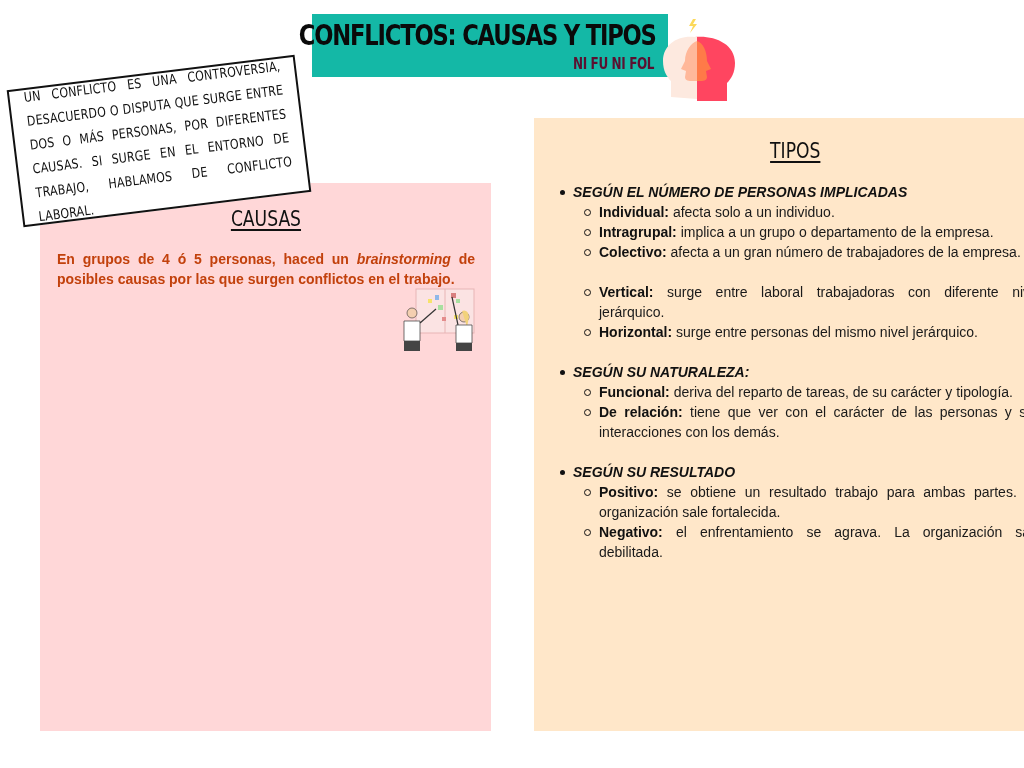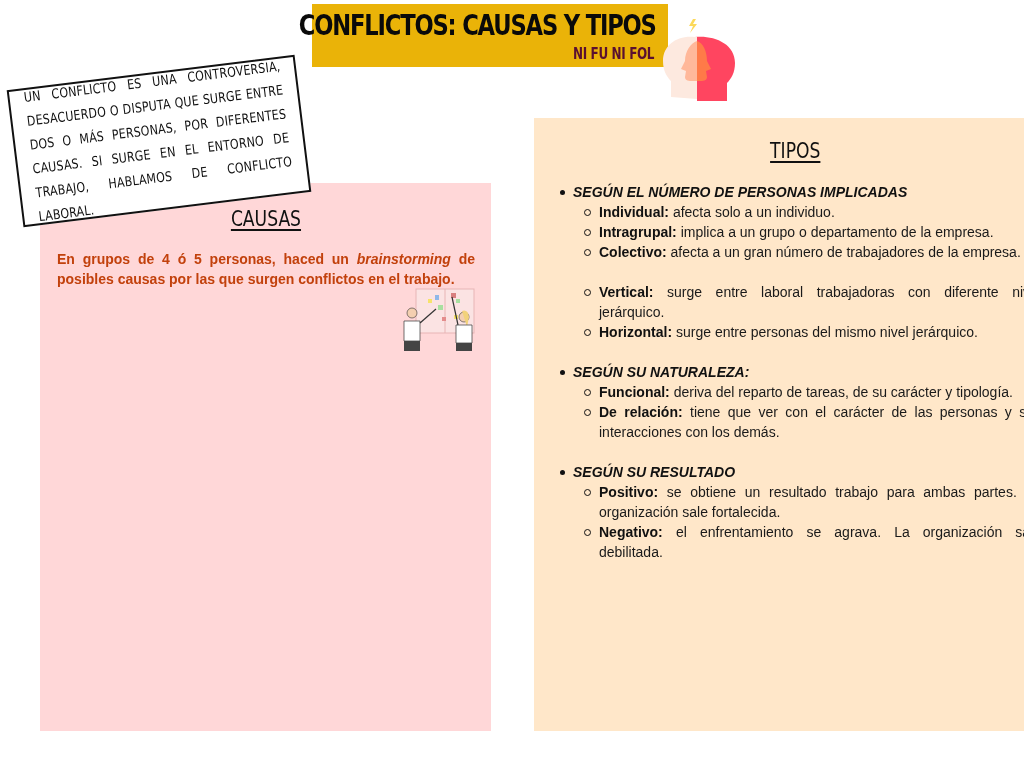--- a/index.html
+++ b/index.html
@@ -1,19 +1,19 @@
 <!DOCTYPE html>
 <html><head>
 <meta charset="utf-8">
 <style>
   html, body { margin:0; padding:0; }
   body { width:1024px; height:768px; background:#ffffff; position:relative; overflow:hidden;
          font-family:"Liberation Sans", sans-serif; color:#111; }
 
-  .title-banner { position:absolute; left:312px; top:4px; width:356px; height:63px; background:#eab308; }
+  .title-banner { position:absolute; left:312px; top:14px; width:356px; height:63px; background:#14b8a6; }
   .title-main { position:absolute; right:12px; top:4px; font-family:"DejaVu Sans", sans-serif;
                 font-weight:bold; font-size:29px; letter-spacing:-1.5px; transform:scaleX(0.78);
                 transform-origin:right top; white-space:nowrap; color:#0a0a0a; }
   .title-sub { position:absolute; right:14px; top:40px; font-family:"DejaVu Sans", sans-serif;
                font-weight:bold; font-size:16px; letter-spacing:-0.5px; transform:scaleX(0.75);
                transform-origin:right top; white-space:nowrap; color:#5a1030; }
   .heads-icon { position:absolute; left:655px; top:17px; width:86px; height:86px; }
 
   .def-box { position:absolute; left:14px; top:72px; width:290px; height:138px; background:#fff;
              border:2px solid #111; transform:rotate(-7deg); transform-origin:center; z-index:3;

